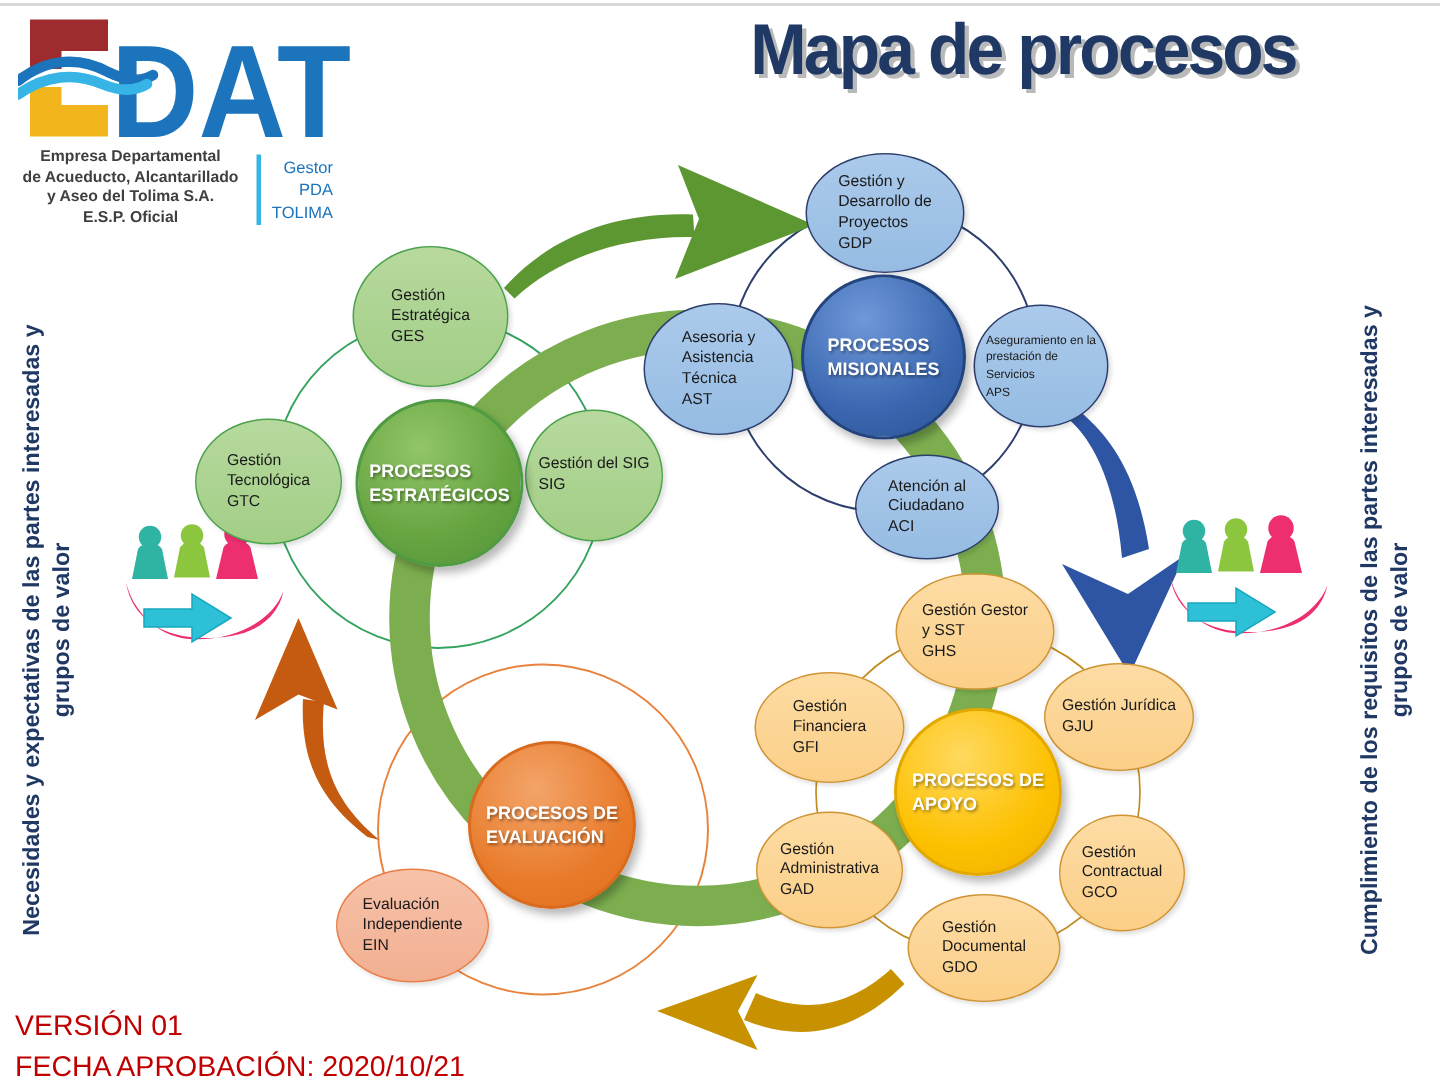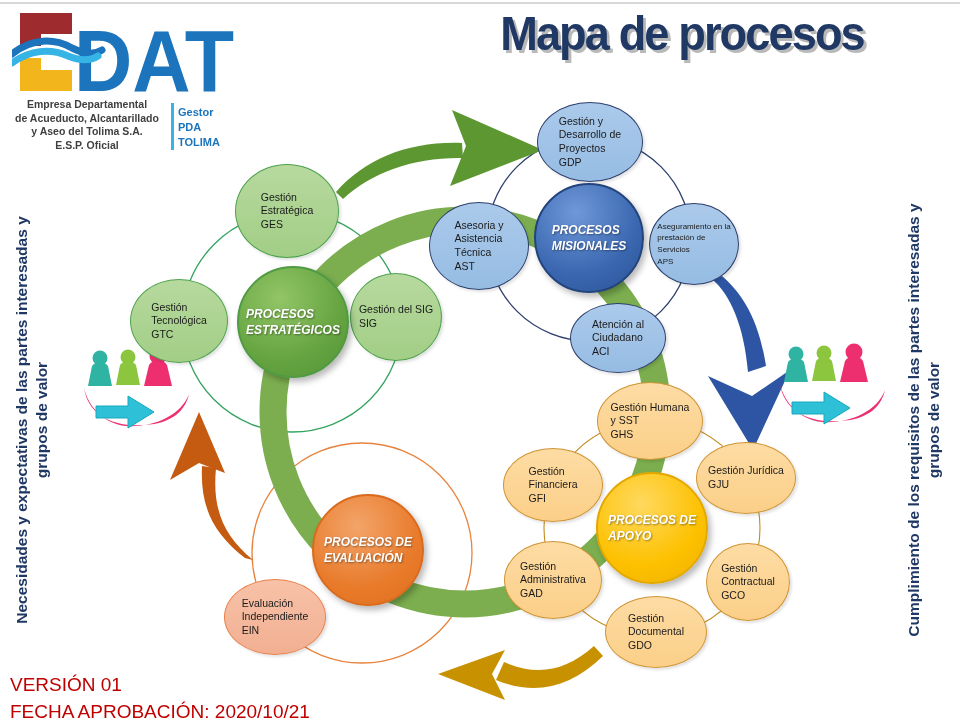--- a/index.html
+++ b/index.html
@@ -8,22 +8,22 @@
     font-family:"Liberation Sans", sans-serif;
   }
   .top-rule{position:absolute;top:2px;left:0;width:960px;height:2px;background:#d8d8d8;}
 
   
   .logo-wrap{position:absolute;left:8px;top:6px;width:235px;height:150px;}
   .logo-svg{position:absolute;left:4px;top:2px;}
   .logo-caption{position:absolute;left:0px;top:92px;width:158px;text-align:center;
     font-size:10.5px;font-weight:bold;color:#3f3f3f;line-height:1.3;white-space:pre-line;}
   .logo-divider{position:absolute;left:163px;top:97px;width:3px;height:47px;background:#35b4e5;}
-  .logo-gestor{position:absolute;left:170px;top:99px;width:62px;text-align:left;
-    font-size:11px;font-weight:bold;color:#1b74bc;line-height:1.35;white-space:pre-line;}
+  .logo-gestor{position:absolute;left:152px;top:99px;width:62px;text-align:right;
+    font-size:11px;font-weight:normal;color:#1b74bc;line-height:1.35;white-space:pre-line;}
 
   .main-title{position:absolute;right:18px;top:6px;width:520px;text-align:center;
     font-size:48px;font-weight:800;color:#203864;letter-spacing:-2px;
     text-shadow:3px 3px 0 #b9b9b9;transform:scaleX(.94);transform-origin:center;}
 
   
   .side-label{position:absolute;width:560px;text-align:center;color:#203864;
     font-weight:bold;font-size:15.5px;line-height:1.3;white-space:pre-line;
     transform:translate(-50%,-50%) rotate(-90deg);}
   .side-left{left:32px;top:420px;}
@@ -34,21 +34,21 @@
     font-size:19px;line-height:1.4;white-space:pre-line;}
 
   
   .diagram-svg{position:absolute;left:0;top:0;z-index:1;}
 
   .node{position:absolute;border-radius:50%;display:flex;align-items:center;justify-content:center;
     text-align:left;white-space:pre-line;transform:translate(-50%,-50%);box-sizing:border-box;}
   .sat{z-index:2;font-size:10.5px;color:#1a1a1a;line-height:1.3;
     box-shadow:2px 2px 3px rgba(0,0,0,.12);}
   .hub{z-index:3;font-size:12px;font-weight:bold;color:#ffffff;line-height:1.35;
-    text-shadow:1px 1px 2px rgba(0,0,0,.4);box-shadow:3px 4px 6px rgba(0,0,0,.28);font-style:italic;}
+    text-shadow:1px 1px 2px rgba(0,0,0,.4);box-shadow:3px 4px 6px rgba(0,0,0,.28);}
 
   .sat-green {background:linear-gradient(180deg,#b7d99e,#a2ce86);border:1px solid #4ca24c;}
   .sat-blue  {background:linear-gradient(180deg,#abcaeb,#96bce3);border:1px solid #2c3e6b;}
   .sat-gold  {background:linear-gradient(180deg,#fddca4,#fbcf88);border:1px solid #cf9433;}
   .sat-salmon{background:linear-gradient(180deg,#f7c2a8,#f2af92);border:1px solid #e97e47;}
 
   .green-hub {background:radial-gradient(circle at 38% 28%,#92c566,#64a33f 62%,#55943a);border:2px solid #4f9a43;}
   .blue-hub  {background:radial-gradient(circle at 38% 26%,#6f98d9,#3a67b0 60%,#2c5496);border:2px solid #23447c;}
   .gold-hub  {background:radial-gradient(circle at 40% 28%,#ffd960,#fdc100 60%,#eeb000);border:2px solid #e3a800;}
   .orange-hub{background:radial-gradient(circle at 40% 28%,#f2a express 60%);border:2px solid #d96b1e;}
@@ -162,21 +162,21 @@
 <div class="node sat sat-blue aps-small" style="left:694px;top:244px;width:90px;height:82px;">Aseguramiento en la
 prestación de
 Servicios
 APS</div>
 <div class="node sat sat-blue" style="left:618px;top:338px;width:96px;height:70px;">Atención al
 Ciudadano
 ACI</div>
 
 <div class="node hub gold-hub" style="left:652px;top:528px;width:112px;height:112px;">PROCESOS DE
 APOYO</div>
-<div class="node sat sat-gold" style="left:650px;top:421px;width:106px;height:78px;">Gestión Humana
+<div class="node sat sat-gold" style="left:650px;top:421px;width:106px;height:78px;">Gestión Gestor
 y SST
 GHS</div>
 <div class="node sat sat-gold" style="left:553px;top:485px;width:100px;height:74px;">Gestión
 Financiera
 GFI</div>
 <div class="node sat sat-gold" style="left:746px;top:478px;width:100px;height:72px;">Gestión Jurídica
 GJU</div>
 <div class="node sat sat-gold" style="left:553px;top:580px;width:98px;height:78px;">Gestión
 Administrativa
 GAD</div>

